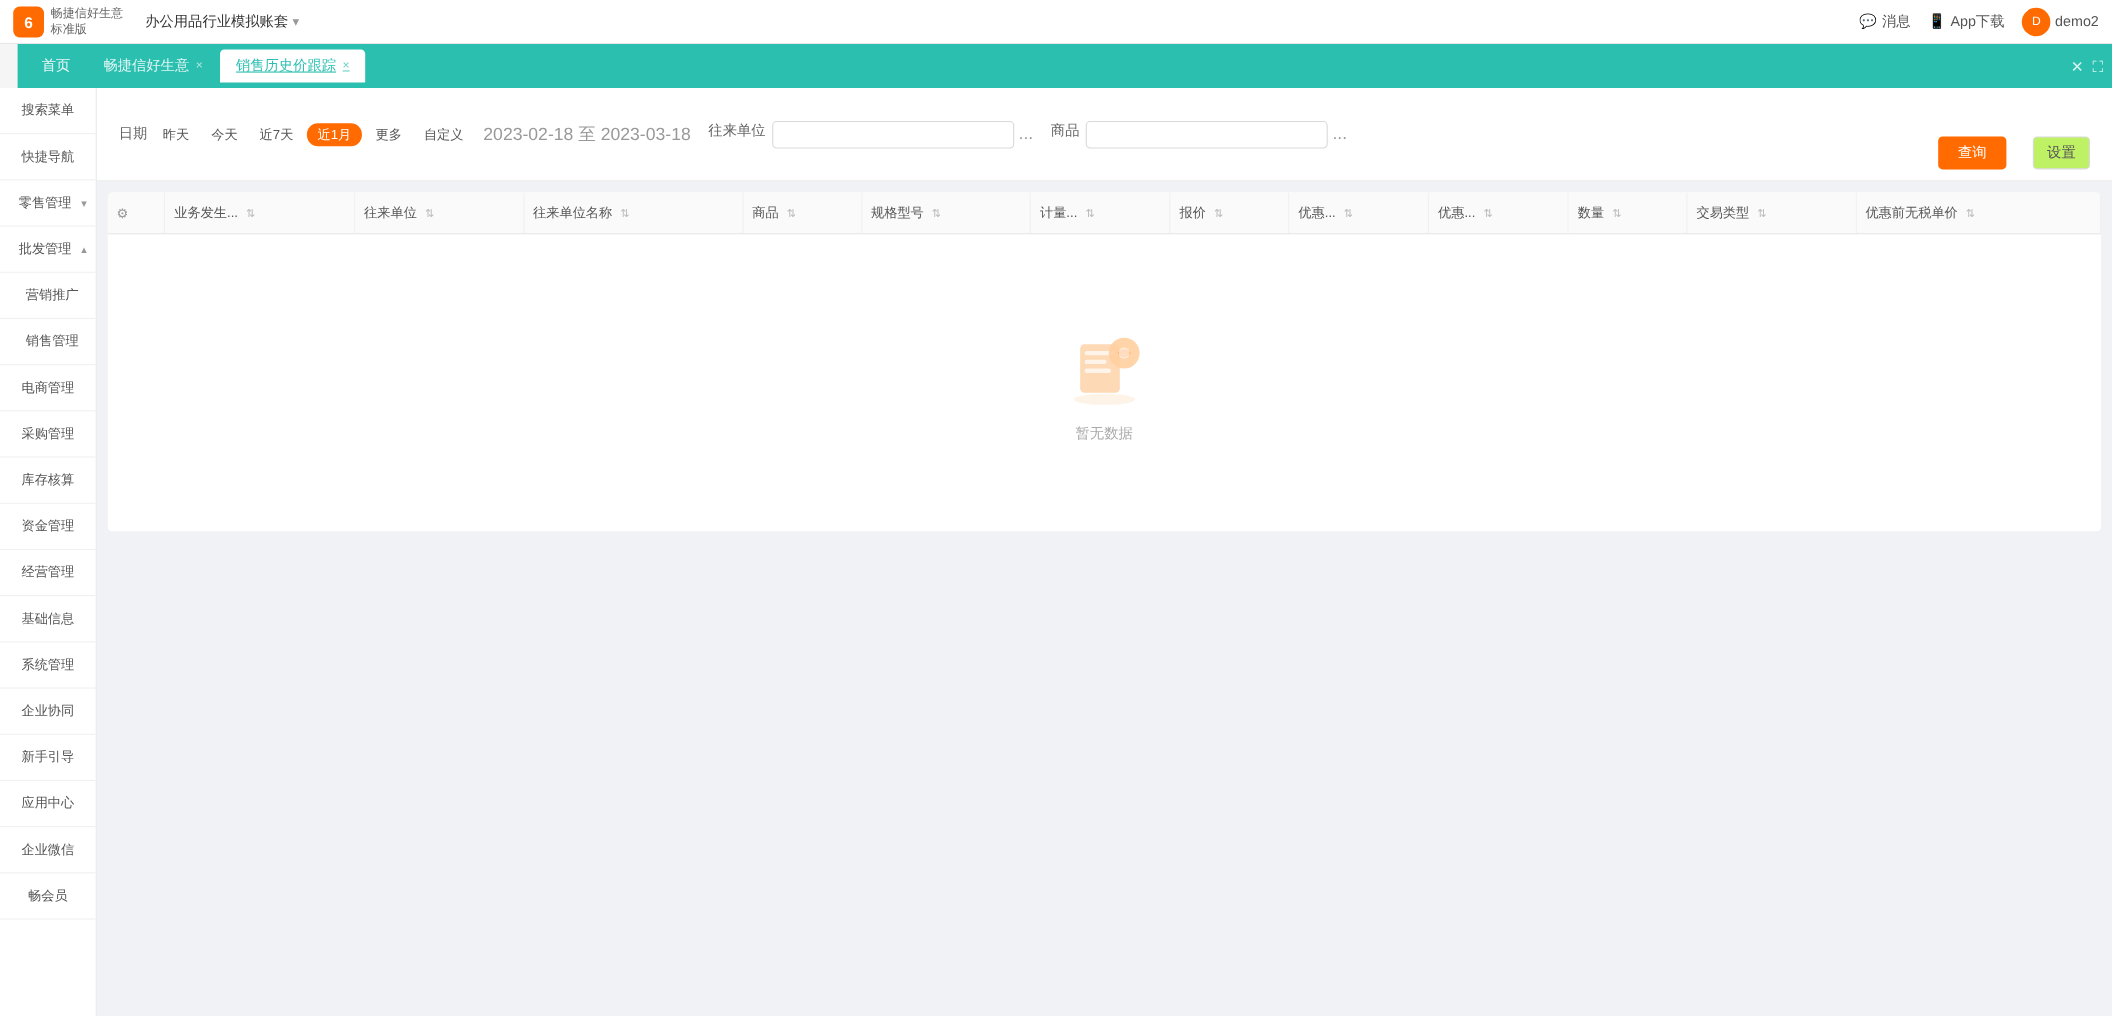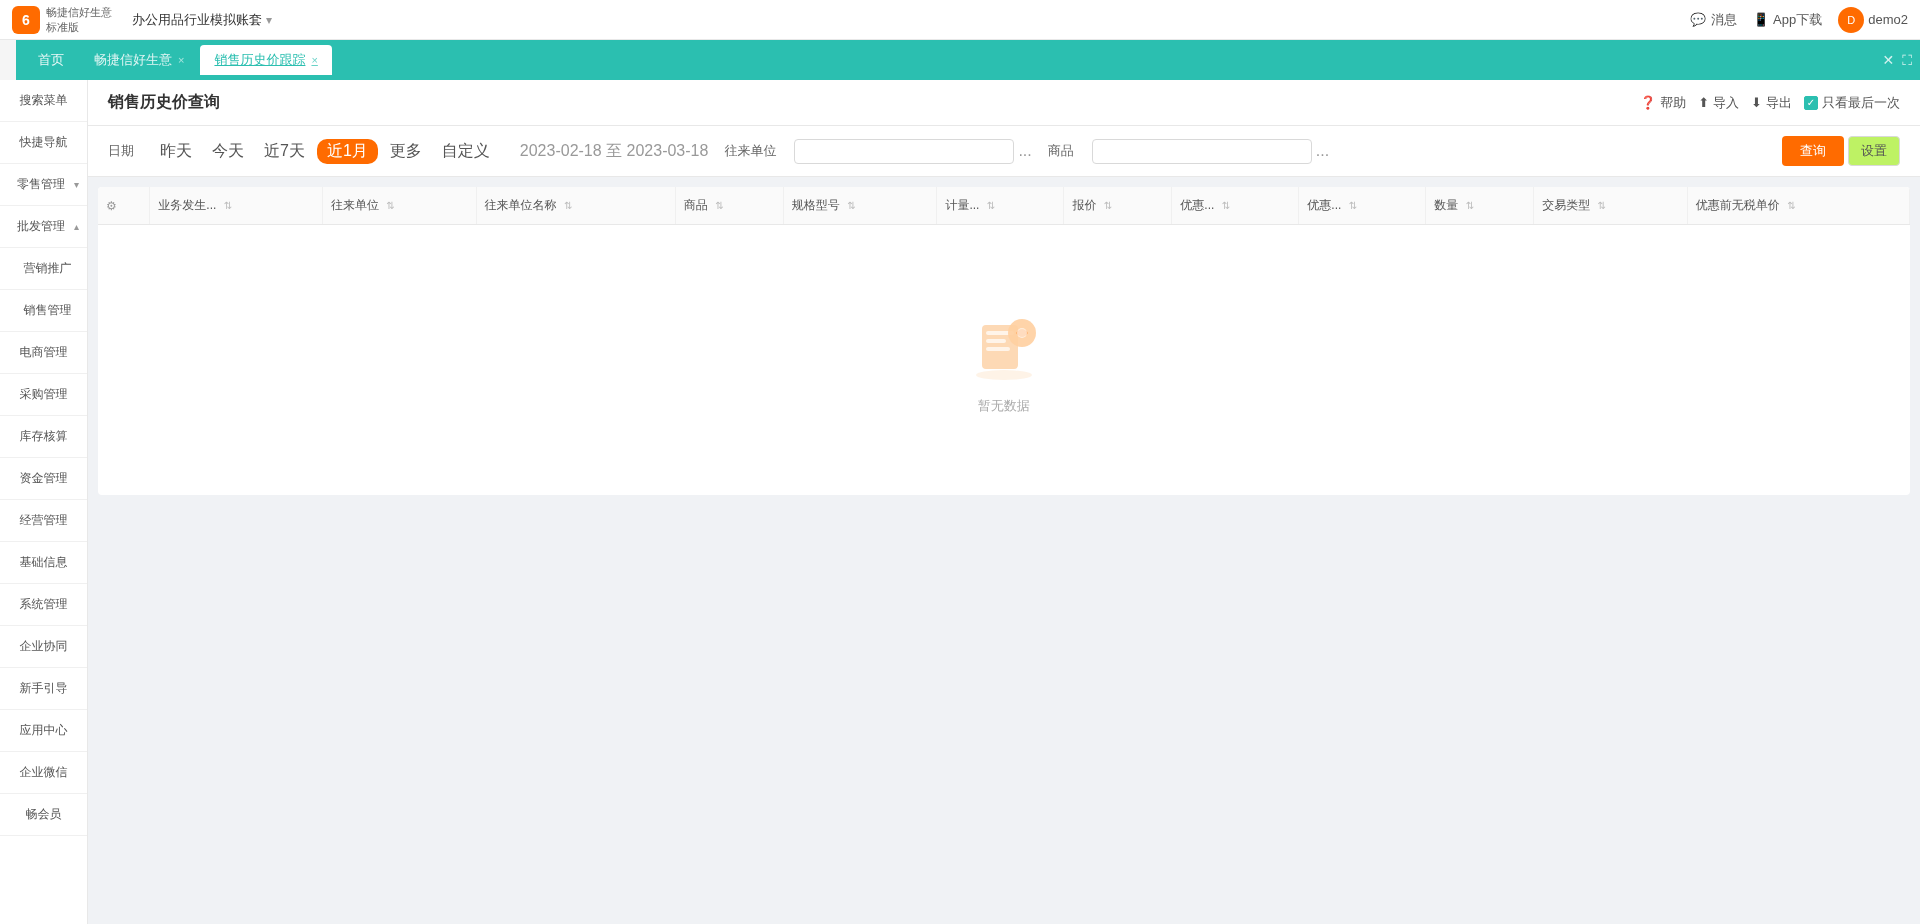--- a/index.html
+++ b/index.html
@@ -114,30 +114,30 @@
     
     .filter-row {
       background: #fff;
       padding: 10px 20px;
       display: flex;
       align-items: center;
       gap: 16px;
       flex-shrink: 0;
       border-bottom: 1px solid #e8e8e8;
     }
-    .filter-group { display: flex; align-items: center; gap: 18px; }
+    .filter-group { display: flex; gap: 6px; }
     .filter-label { color: #666; font-size: 13px; white-space: nowrap; }
     .date-btns { display: flex; gap: 4px; }
-    .date-btn { padding: 2px 8px; font-size: 16px; color: #555; cursor: pointer; border-radius: 3px; }
+    .date-btn { padding: 2px 8px; font-size: 12px; color: #555; cursor: pointer; border-radius: 3px; }
     .date-btn.active { background: #ff6b00; color: white; border-radius: 10px; padding: 2px 10px; }
     .date-range { font-size: 16px; color: #999; margin-left: 4px; }
     .filter-input-group { display: flex; align-items: center; gap: 4px; }
     .filter-input { border: 1px solid #d9d9d9; border-radius: 4px; padding: 4px 8px; font-size: 13px; width: 200px; color: #333; }
     .filter-input-dots { color: #999; font-size: 16px; cursor: pointer; }
-    .filter-actions { margin-left: auto; display: flex; gap: 4px; }
+    .filter-actions { margin-left: auto; display: flex; gap: 24px; margin-top: 34px; }
     .btn-query { background: #ff6b00; color: white; border: none; padding: 6px 18px; border-radius: 4px; cursor: pointer; font-size: 13px; }
     .btn-settings { background: #bef264; color: #555; border: 1px solid #d9d9d9; padding: 4px 12px; border-radius: 4px; cursor: pointer; font-size: 13px; }
 
     
     .table-container { flex: 1; overflow: auto; padding: 10px; }
     .data-table { width: 100%; background: #fff; border-collapse: collapse; border-radius: 4px; overflow: hidden; }
     .data-table th {
       background: #fafafa;
       padding: 10px 8px;
       font-size: 12px;
@@ -268,43 +268,20 @@
     <div class="sidebar-item">
       <span class="sidebar-item-label">企业微信</span>
     </div>
     <div class="sidebar-item">
       <span class="sidebar-item-label">畅会员</span>
     </div>
   </div>
 
   <div class="content-area">
 
-    <div class="page-header">
-      <div class="page-title-row">
-        <h1 class="page-title">销售历史价查询</h1>
-        <div class="page-actions">
-          <div class="page-action">
-            <span>❓</span>
-            <span>帮助</span>
-          </div>
-          <div class="page-action">
-            <span>⬆</span>
-            <span>导入</span>
-          </div>
-          <div class="page-action">
-            <span>⬇</span>
-            <span>导出</span>
-          </div>
-          <div class="only-last-checkbox">
-            <span class="checkbox-checked">✓</span>
-            <span>只看最后一次</span>
-          </div>
-        </div>
-      </div>
-    </div>
 
     <div class="filter-row">
       <div class="filter-group">
         <span class="filter-label">日期</span>
         <div class="date-btns">
           <span class="date-btn">昨天</span>
           <span class="date-btn">今天</span>
           <span class="date-btn">近7天</span>
           <span class="date-btn active">近1月</span>
           <span class="date-btn">更多</span>

